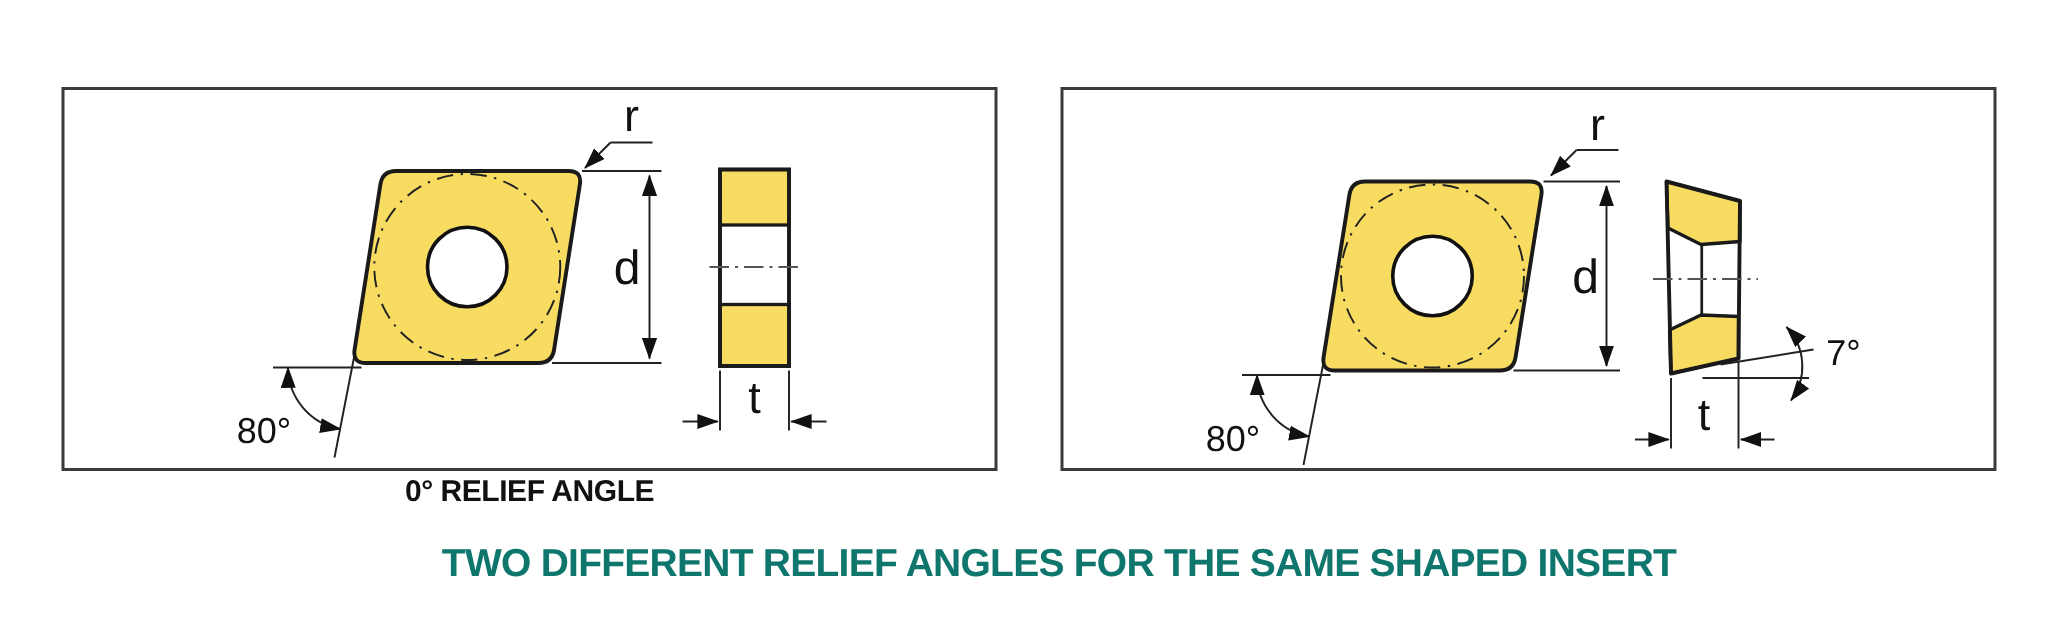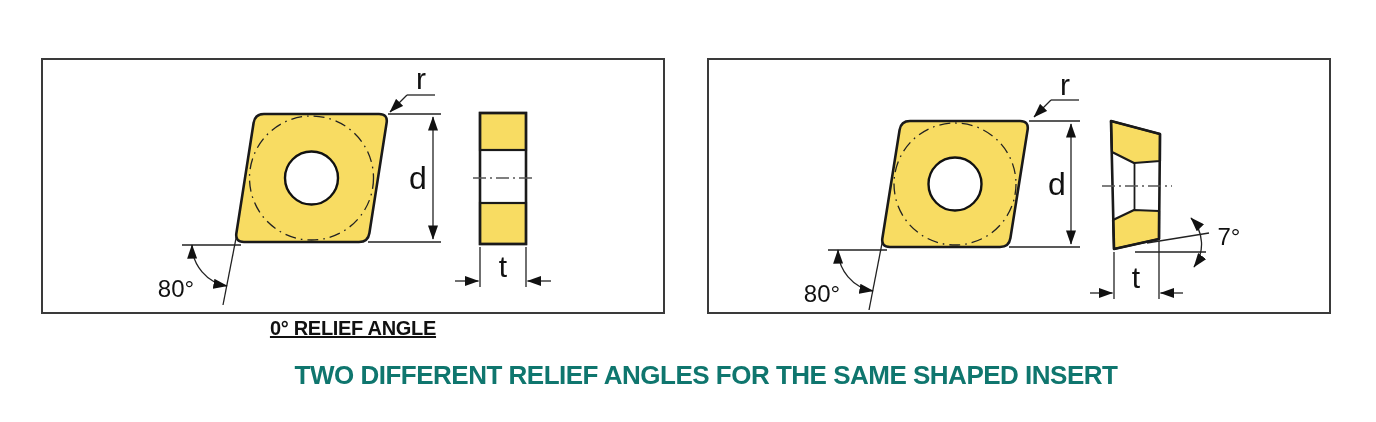--- a/index.html
+++ b/index.html
@@ -1,21 +1,21 @@
 <!DOCTYPE html>
 <html><head>
 <meta charset="utf-8">
 <style>
   html,body{margin:0;padding:0;background:#ffffff;}
   body{width:1376px;height:422px;font-family:"Liberation Sans",sans-serif;overflow:hidden;}
   .canvas{position:relative;width:1376px;height:422px;background:#ffffff;}
   .panel{position:absolute;top:58px;width:624px;height:256px;border:2px solid #3a3a3a;background:#ffffff;box-sizing:border-box;}
   .panel.left{left:41px;}
   .panel.right{left:707px;}
-  .caption{position:absolute;top:317px;text-align:center;font-weight:bold;font-size:20px;color:#111;letter-spacing:-0.3px;text-decoration:underline;}
+  .caption{position:absolute;top:317px;text-align:center;font-weight:bold;font-size:20px;color:#111;letter-spacing:-0.3px;}
   .caption.left{left:41px;width:624px;}
   .caption.right{left:707px;width:626px;}
   .bottom-caption{position:absolute;top:360px;left:0;width:1376px;text-align:center;font-weight:bold;font-size:26px;color:#0f766e;letter-spacing:-0.5px;padding-left:18px;}
   svg{display:block;}
   text{font-family:"Liberation Sans",sans-serif;fill:#111;}
   .dim{stroke:#222;stroke-width:1.3;fill:none;}
 </style>
 </head>
 <body>
 

